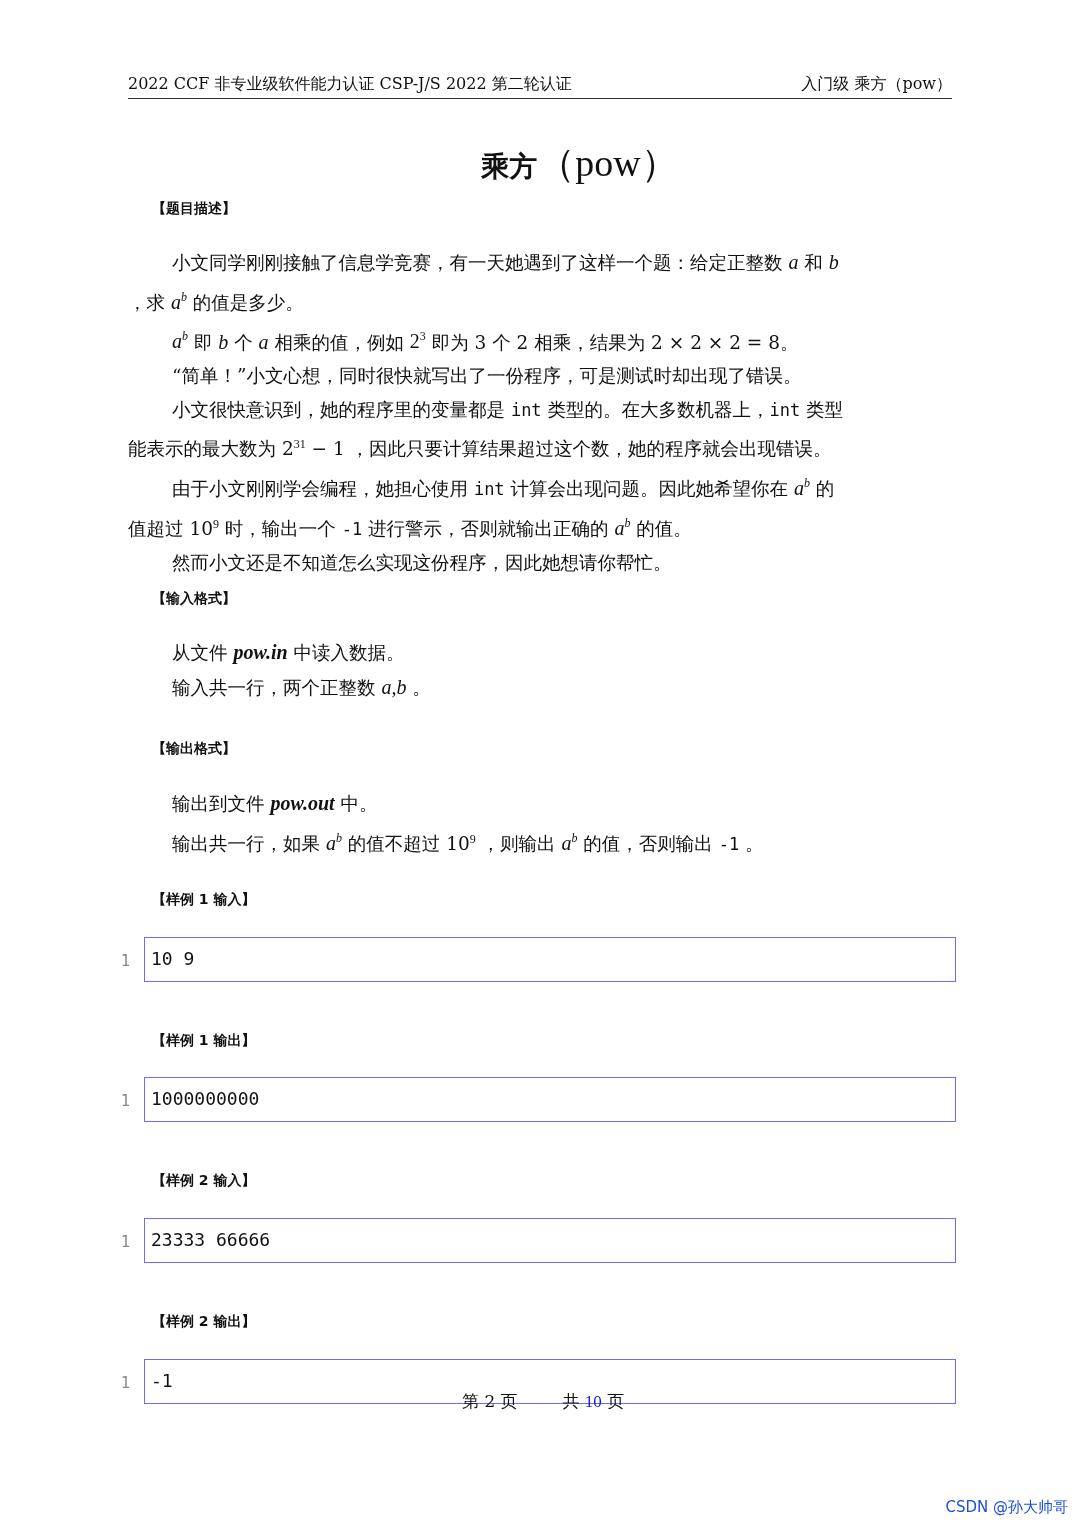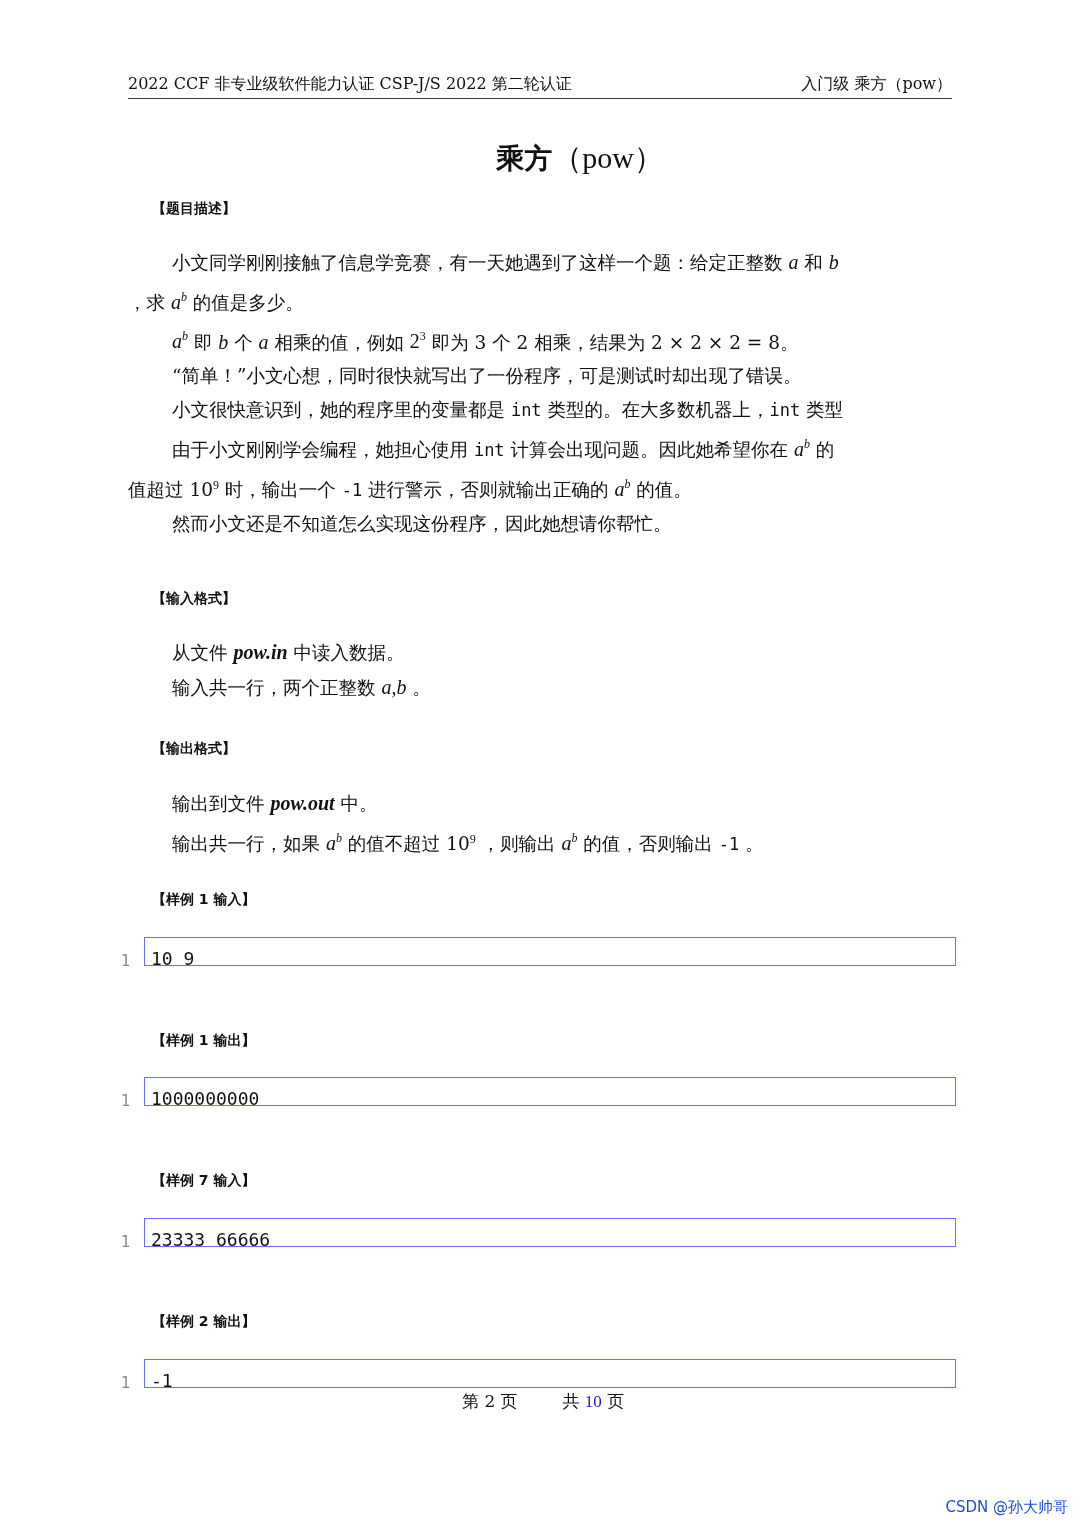--- a/index.html
+++ b/index.html
@@ -4,31 +4,31 @@
 <style>
   html,body{margin:0;padding:0;background:#fff;}
   body{width:1080px;height:1527px;position:relative;overflow:hidden;
        font-family:"DejaVu Serif","Liberation Serif",serif;color:#111;}
   .hdr{position:absolute;left:128px;top:72px;width:824px;height:26px;
        border-bottom:1.3px solid #333;font-size:16px;}
   .hdr .l{position:absolute;left:0;top:2px;}
   .hdr .r{position:absolute;right:0;top:2px;}
   .title{position:absolute;top:138px;left:0;width:1160px;text-align:center;font-size:28px;}
   .title b{font-family:"DejaVu Sans",sans-serif;font-weight:bold;}
-  .title span.p{font-family:"Liberation Serif",serif;font-weight:normal;font-size:30px;}
+  .title span.p{font-family:"Liberation Serif",serif;font-weight:normal;font-size:38px;}
   .sec{position:absolute;left:152px;font-family:"DejaVu Sans",sans-serif;font-weight:bold;font-size:14px;}
   .para{position:absolute;left:128px;width:830px;font-size:18.5px;line-height:34px;}
   .line{white-space:nowrap;}
   .ind{padding-left:44px;}
   .m{font-family:"Liberation Serif",serif;font-style:italic;font-size:20px;}
   .n{font-family:"Liberation Serif",serif;font-size:20px;}
   sup{font-size:12px;font-family:"Liberation Serif",serif;}
   code,.code{font-family:"DejaVu Sans Mono","Liberation Mono",monospace;font-size:17px;}
   .bi{font-family:"Liberation Serif",serif;font-style:italic;font-weight:bold;font-size:20px;}
-  .box{position:absolute;left:144px;width:812px;height:29px;border:1.3px solid #6b6bff;box-sizing:border-box;}
+  .box{position:absolute;left:144px;width:812px;height:45px;border:1.3px solid #6b6bff;box-sizing:border-box;}
   .box .v{position:absolute;left:6px;top:10px;font-family:"DejaVu Sans Mono",monospace;font-size:18px;}
   .ln{position:absolute;left:121px;font-family:"DejaVu Sans",sans-serif;font-size:15px;color:#888;}
   .foot{position:absolute;top:1390px;left:462px;font-size:17px;}
   .foot .blue{color:#1a1ad6;font-family:"Liberation Serif",serif;}
   .wm{position:absolute;right:12px;top:1498px;font-family:"DejaVu Sans",sans-serif;font-size:15px;color:#1d4ed8;}
 </style>
 </head>
 <body>
 
 <div class="hdr">
@@ -41,20 +41,21 @@
 </div>
 
 <div class="sec" style="top:200px">【题目描述】</div>
 
 <div class="para" style="top:245px">
   <div class="line ind"><span>小文同学刚刚接触了信息学竞赛，有一天她遇到了这样一个题：给定正整数 </span><span class="m">a</span><span> 和 </span><span class="m">b</span></div>
   <div class="line"><span>，求 </span><span class="m">a<sup>b</sup></span><span> 的值是多少。</span></div>
   <div class="line ind"><span class="m">a<sup>b</sup></span><span> 即 </span><span class="m">b</span><span> 个 </span><span class="m">a</span><span> 相乘的值，例如 </span><span class="n">2<sup>3</sup></span><span> 即为 3 个 2 相乘，结果为 2 × 2 × 2 = 8。</span></div>
   <div class="line ind">“简单！”小文心想，同时很快就写出了一份程序，可是测试时却出现了错误。</div>
   <div class="line ind"><span>小文很快意识到，她的程序里的变量都是 </span><code>int</code><span> 类型的。在大多数机器上，</span><code>int</code><span> 类型</span></div>
+  <div class="line"><span>能表示的最大数为 2</span><sup>31</sup><span> − 1 ，因此只要计算结果超过这个数，她的程序就会出现错误。</span></div>
   <div class="line ind"><span>由于小文刚刚学会编程，她担心使用 </span><code>int</code><span> 计算会出现问题。因此她希望你在 </span><span class="m">a<sup>b</sup></span><span> 的</span></div>
   <div class="line"><span>值超过 10</span><sup>9</sup><span> 时，输出一个 </span><code>-1</code><span> 进行警示，否则就输出正确的 </span><span class="m">a<sup>b</sup></span><span> 的值。</span></div>
   <div class="line ind">然而小文还是不知道怎么实现这份程序，因此她想请你帮忙。</div>
 </div>
 
 <div class="sec" style="top:590px">【输入格式】</div>
 <div class="para" style="top:635px">
   <div class="line ind"><span>从文件 </span><span class="bi">pow.in</span><span> 中读入数据。</span></div>
   <div class="line ind"><span>输入共一行，两个正整数 </span><span class="m">a,b</span><span> 。</span></div>
 </div>
@@ -70,21 +71,21 @@
 <div class="box" style="top:937px">
     <span class="v">10 9</span>
   </div>
 
 <div class="sec" style="top:1032px">【样例 1 输出】</div>
 <span class="ln" style="top:1092px">1</span>
 <div class="box" style="top:1077px">
     <span class="v">1000000000</span>
   </div>
 
-<div class="sec" style="top:1172px">【样例 7 输入】</div>
+<div class="sec" style="top:1172px">【样例 2 输入】</div>
 <span class="ln" style="top:1233px">1</span>
 <div class="box" style="top:1218px">
     <span class="v">23333 66666</span>
   </div>
 
 <div class="sec" style="top:1313px">【样例 2 输出】</div>
 <span class="ln" style="top:1374px">1</span>
 <div class="box" style="top:1359px">
     <span class="v">-1</span>
   </div>

